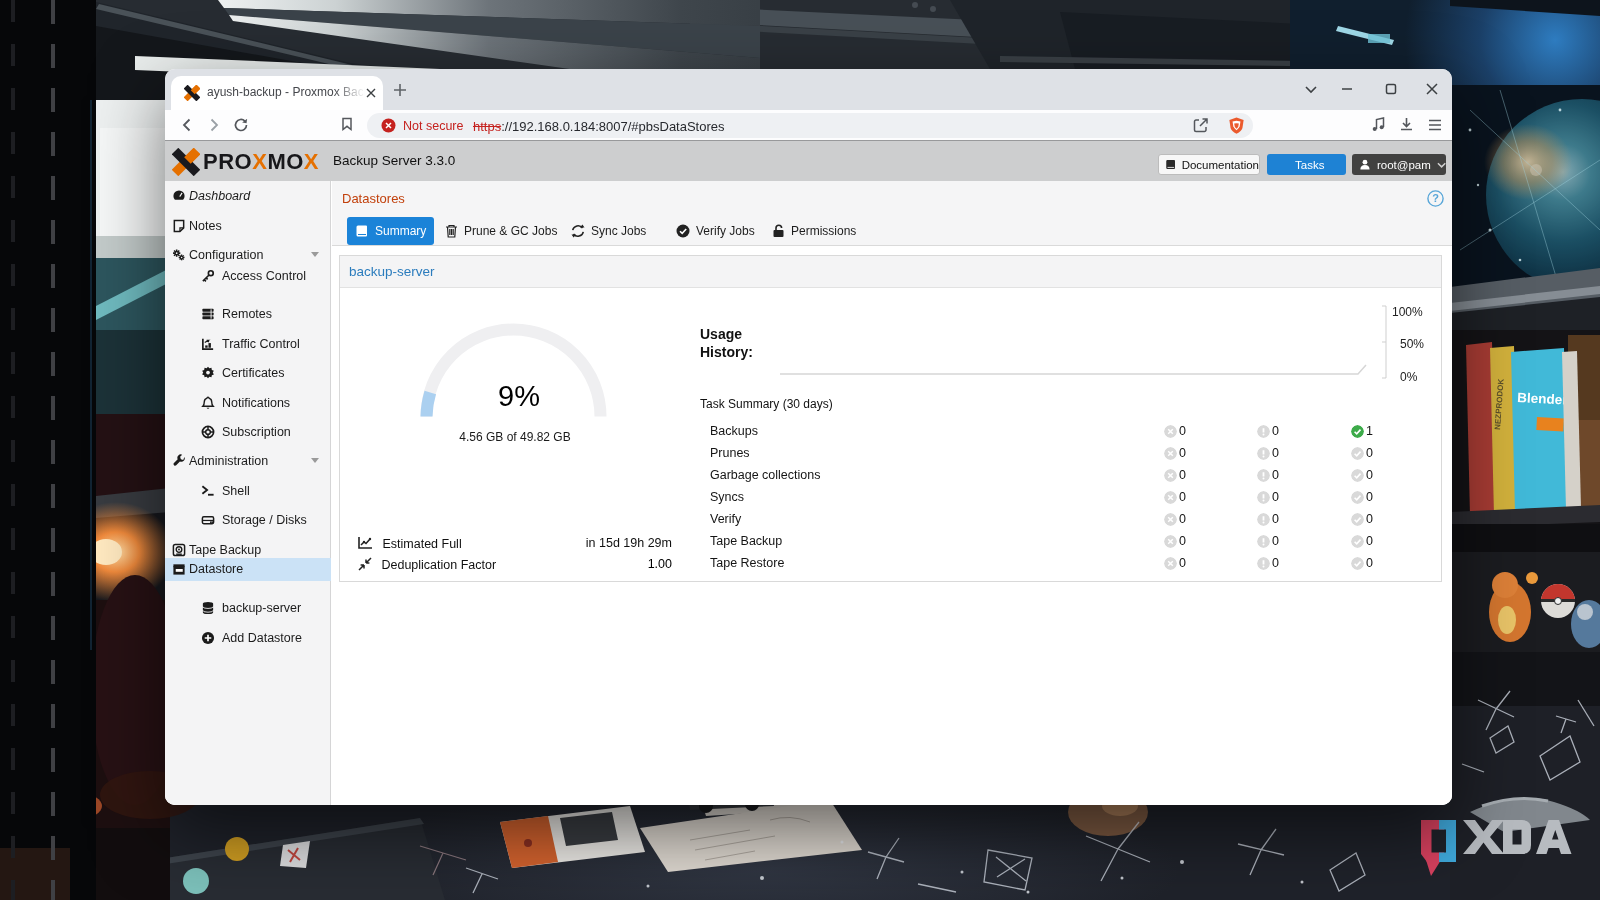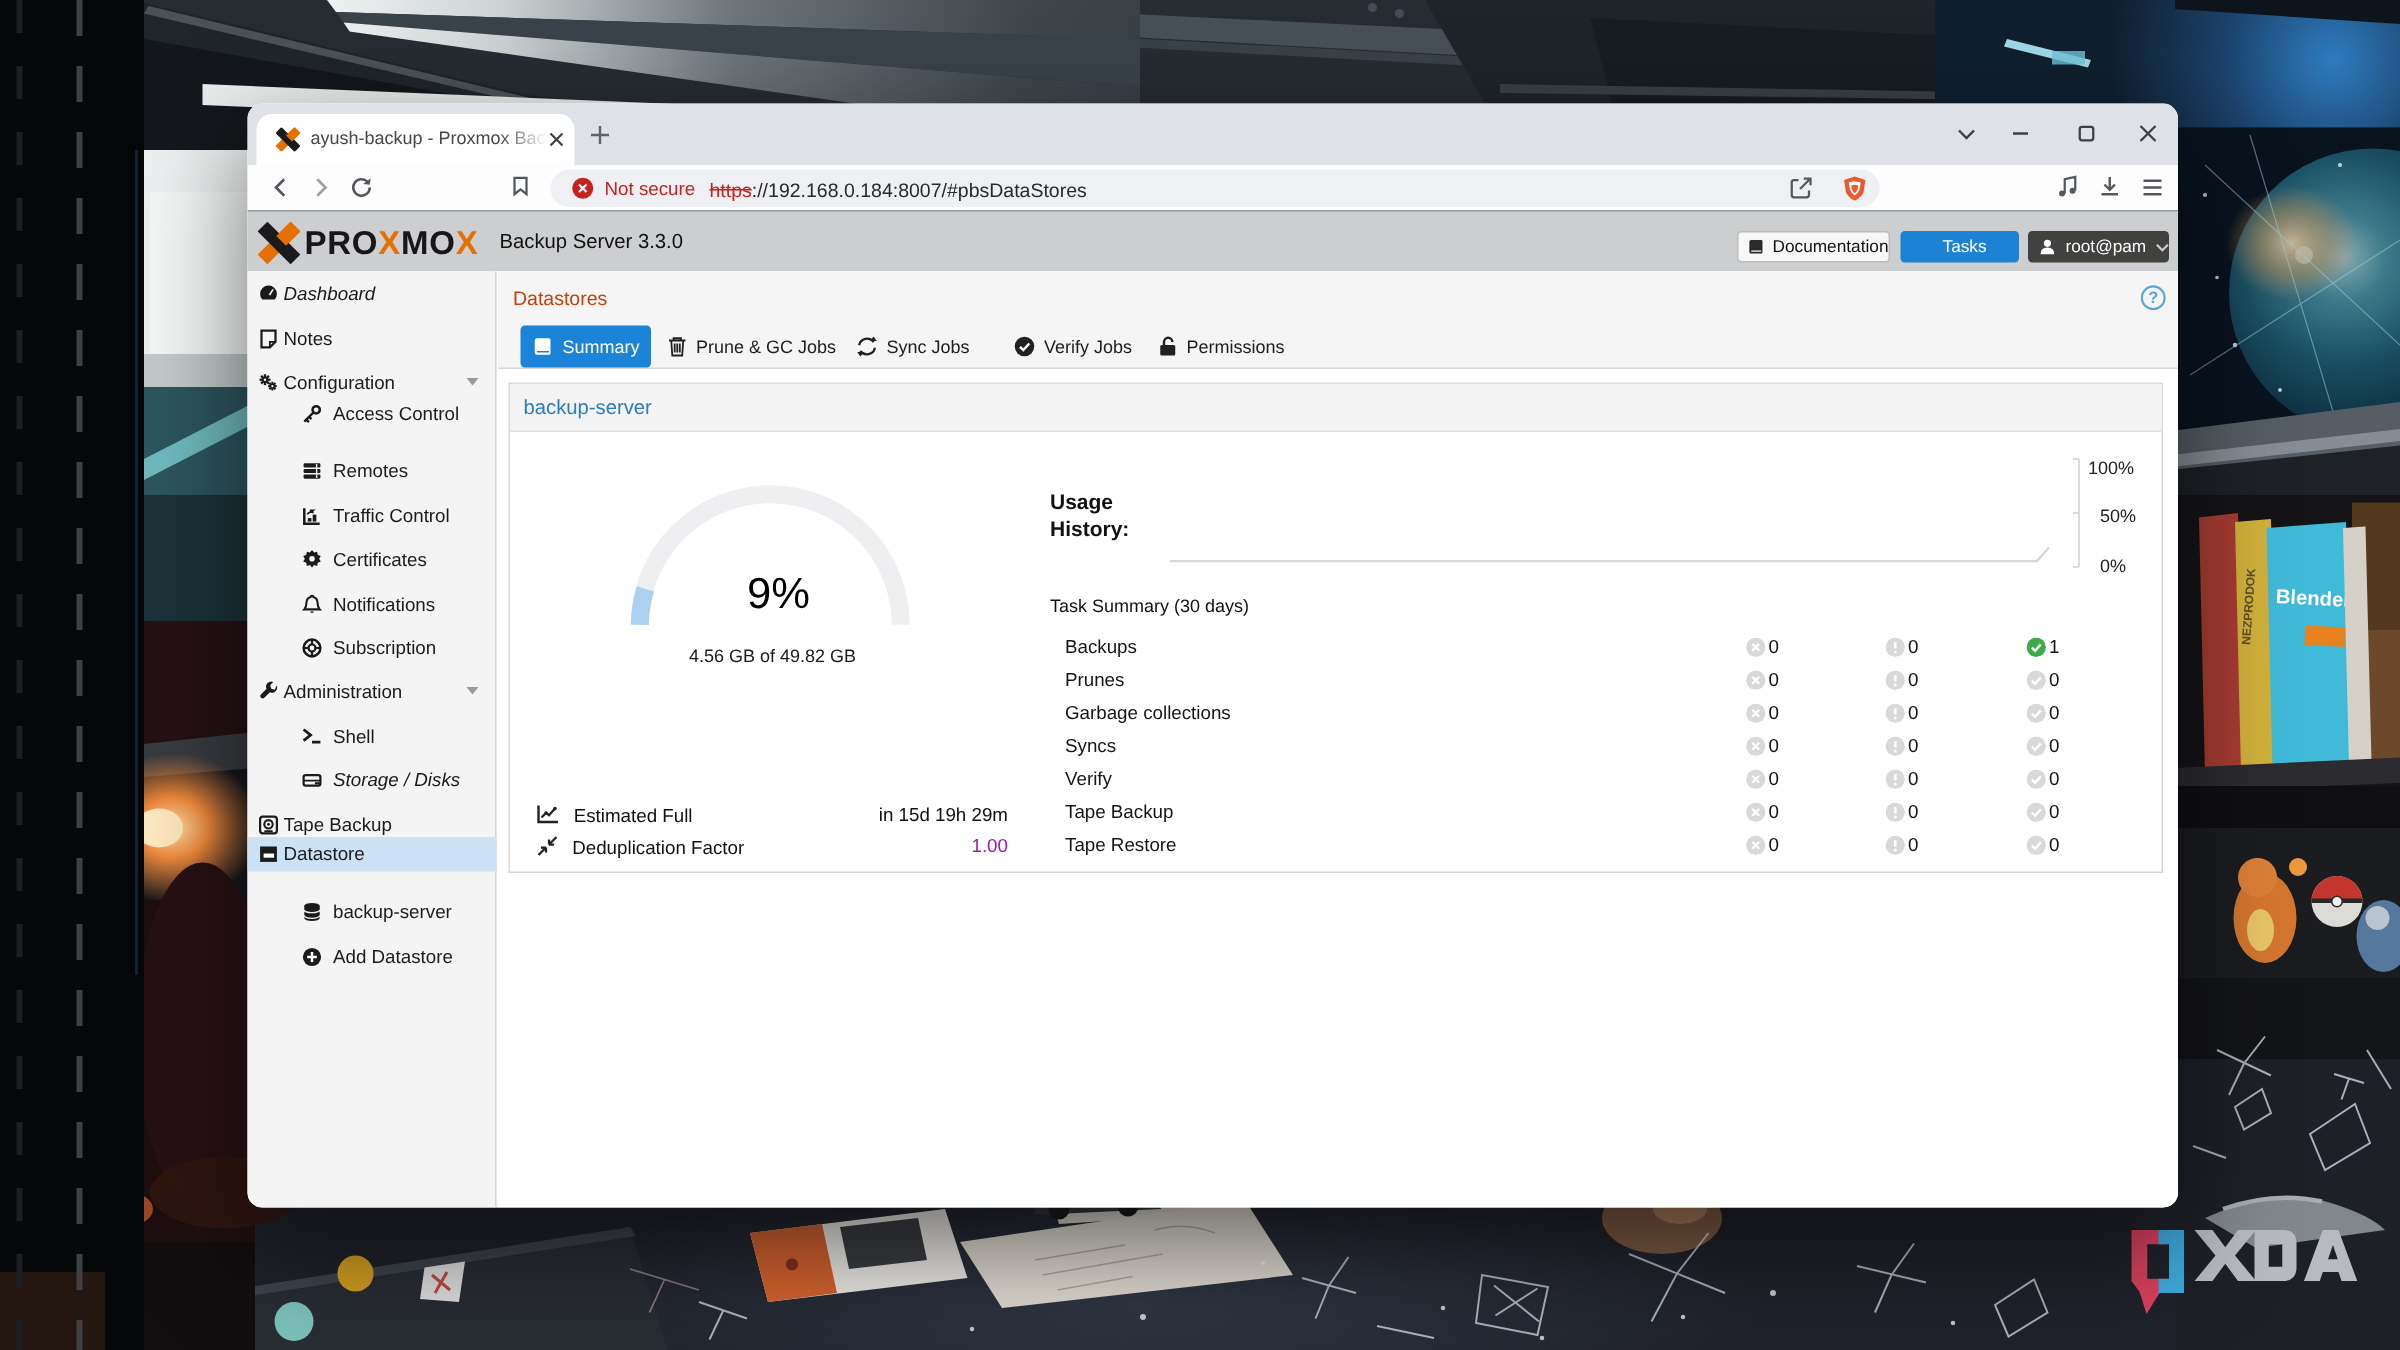--- a/index.html
+++ b/index.html
@@ -478,21 +478,21 @@
             <div class="tx">Administration</div>
             <div class="arr"></div>
           </div>
           <div class="si sub" style="top:299px;">
             <svg class="ic" viewBox="0 0 15 15">
               <path d="M1.5 2.5 L6.5 6.5 L1.5 10.5" stroke="#1b1b1b" stroke-width="2" fill="none"></path>
               <path d="M7.5 11.5 H13.5" stroke="#1b1b1b" stroke-width="2"></path>
             </svg>
             <div class="tx">Shell</div>
           </div>
-          <div class="si sub" style="top:328px;font-style:italic;">
+          <div class="si sub" style="top:328px;">
             <svg class="ic" viewBox="0 0 15 15">
               <rect x="1.5" y="4" width="12" height="7.5" rx="1.5" fill="none" stroke="#1b1b1b" stroke-width="1.6"></rect>
               <path d="M1.8 8 h11.4" stroke="#1b1b1b" stroke-width="1.3"></path>
               <circle cx="10.5" cy="9.8" r="0.9" fill="#1b1b1b"></circle>
               <circle cx="12" cy="9.8" r="0.9" fill="#1b1b1b"></circle>
             </svg>
             <div class="tx">Storage / Disks</div>
           </div>
           <div class="si" style="top:358px;">
             <svg class="ic" viewBox="0 0 15 15">
@@ -729,18 +729,18 @@
               </svg>
             Estimated Full
           </div>
           <div class="abs" style="left:190px;top:280px;width:142px;text-align:right;font-size:12.5px;color:#111;">in 15d 19h 29m</div>
           <div class="abs" style="left:18px;top:301px;font-size:12.5px;color:#111;">
             <svg style="vertical-align:-2px;margin-right:6px" width="14" height="14" viewBox="0 0 14 14">
                 <path d="M1 13 L6 8 M6 8 l-3.4 0 M6 8 l0 3.4 M13 1 L8 6 M8 6 l3.4 0 M8 6 l0 -3.4" stroke="#222" stroke-width="1.5" fill="none"></path>
               </svg>
             Deduplication Factor
           </div>
-          <div class="abs" style="left:190px;top:301px;width:142px;text-align:right;font-size:12.5px;color:#a21caf;">1.00</div>
+          <div class="abs" style="left:190px;top:301px;width:142px;text-align:right;font-size:12.5px;color:#000000;">1.00</div>
         </div>
       </div>
     </div>
   </div>
 </div>
 
 </body></html>

